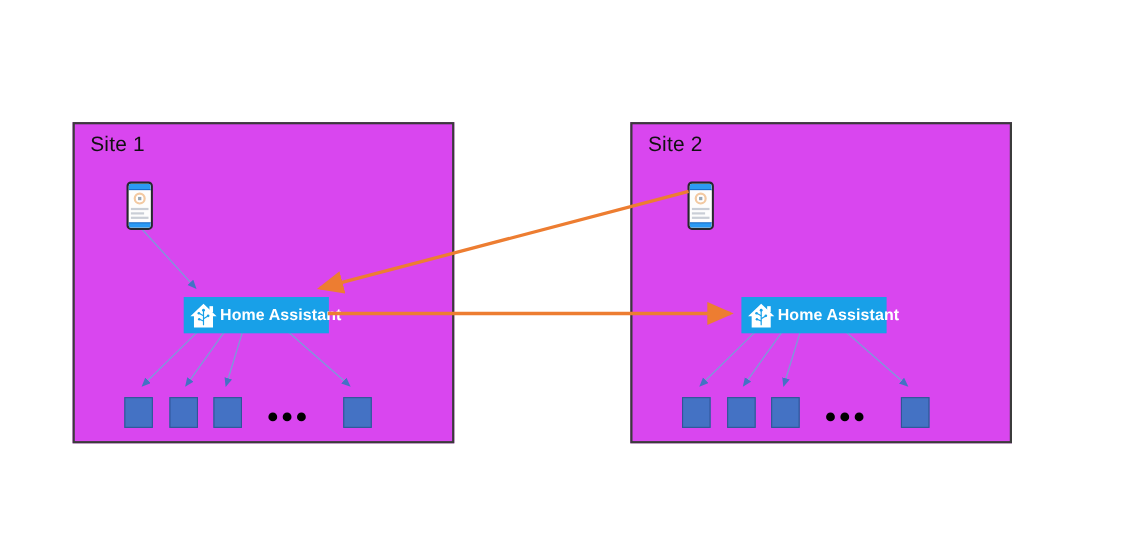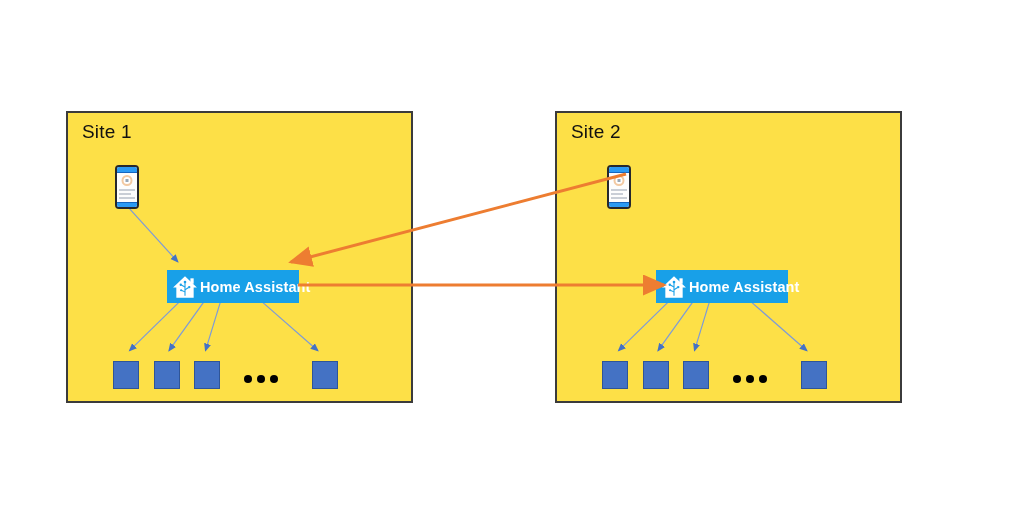--- a/index.html
+++ b/index.html
@@ -18,24 +18,24 @@
   html,body{background:#ffffff;}
   body{
     width:1024px;height:507px;position:relative;overflow:hidden;
     font-family:"Liberation Sans", sans-serif;
   }
   .canvas{position:absolute;inset:0;}
 
   
   .site{
     position:absolute;top:111px;width:347px;height:292px;
-    border:2px solid var(--site-border);background:#fde047;
+    border:2px solid var(--site-border);background:#d946ef;
   }
   .site-1{left:66px;}
-  .site-2{left:555px;padding-left:40px;}
+  .site-2{left:573px;padding-left:40px;}
   .site-title{
     position:absolute;left:14px;top:8px;
     font-size:19px;font-weight:400;color:var(--title-text);letter-spacing:.2px;
   }
 
   
   .site-arrows{position:absolute;inset:0;width:100%;height:100%;pointer-events:none;}
   .blue-line{stroke:var(--connector-blue);stroke-width:1.2;fill:none;}
   .mk-blue{fill:var(--arrowhead-blue);}
   .mk-orange{fill:var(--cross-link-orange);}

